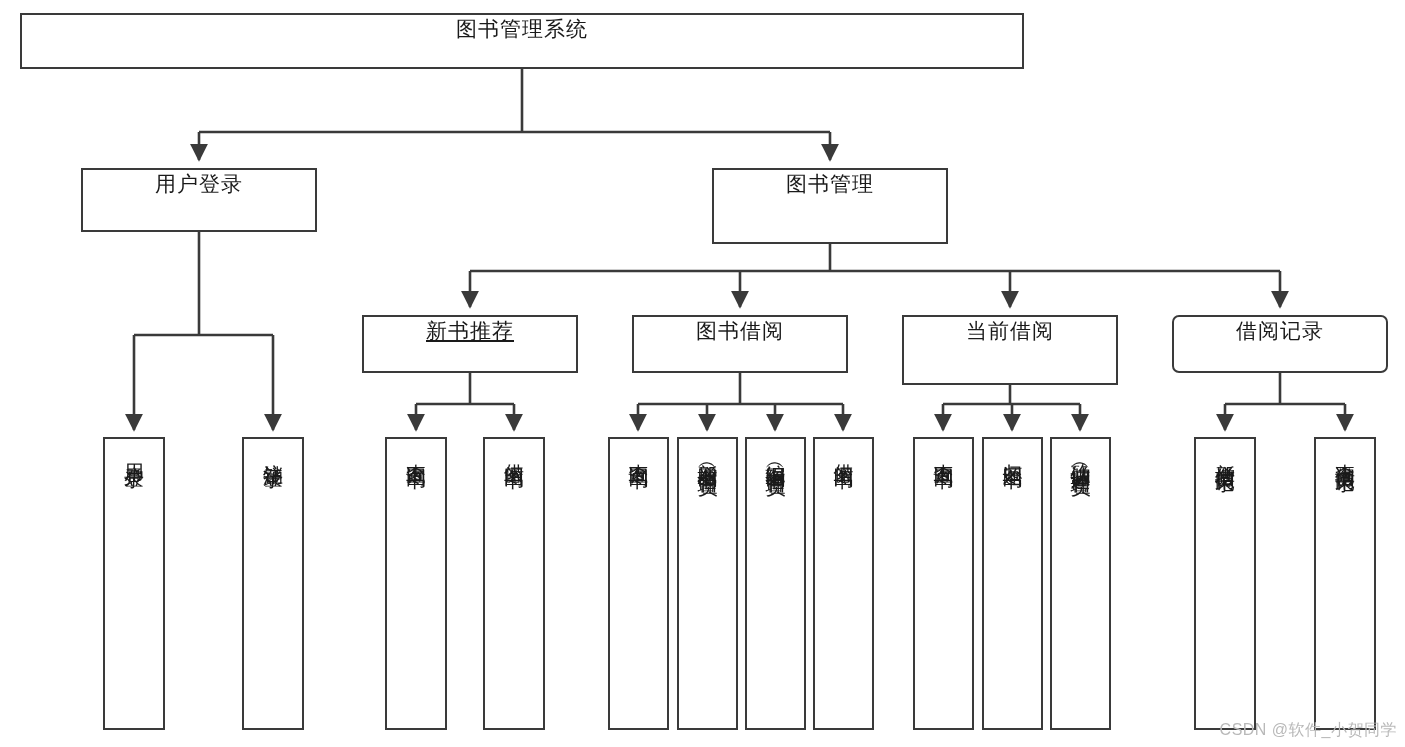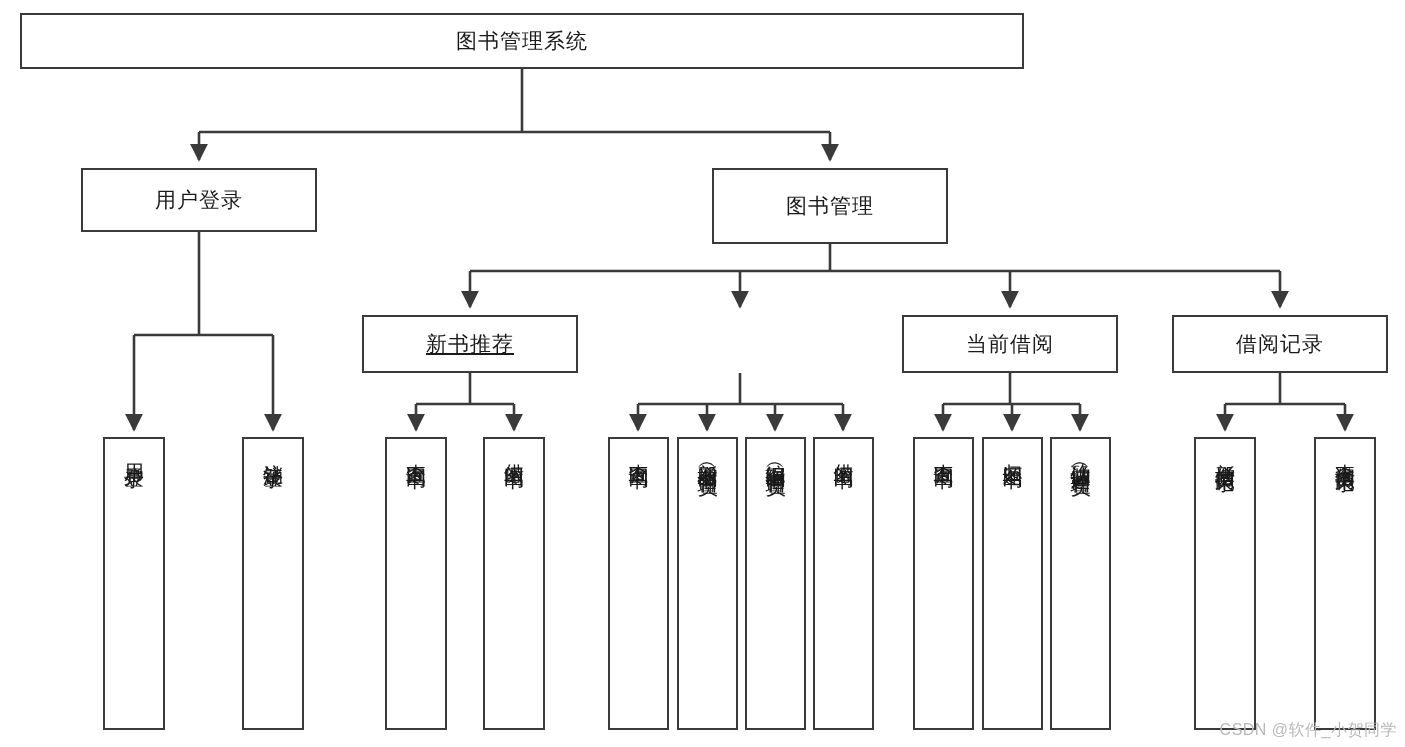--- a/index.html
+++ b/index.html
@@ -25,21 +25,21 @@
     width: 1405px;
     height: 747px;
     pointer-events: none;
   }
   .box {
     position: absolute;
     box-sizing: border-box;
     border: 2.5px solid #3a3a3a;
     background: #ffffff;
     display: flex;
-    align-items: center;
+    align-items: flex-start;
     justify-content: center;
     color: #1a1a1a;
   }
   .box.h {
     font-size: 21px;
     letter-spacing: 1px;
   }
   .box.v {
     align-items: flex-start;
     justify-content: center;
@@ -126,24 +126,27 @@
   <div class="box h" style="left: 81px; top: 168px; width: 236px; height: 64px;">
     <span>用户登录</span>
   </div>
   <div class="box h" style="left: 712px; top: 168px; width: 236px; height: 76px;">
     <span>图书管理</span>
   </div>
 
   <div class="box h" style="left: 362px; top: 315px; width: 216px; height: 58px; text-decoration: underline;">
     <span>新书推荐</span>
   </div>
-  <div class="box h" style="left: 902px; top: 315px; width: 216px; height: 58px;">
+  <div class="box h" style="left: 632px; top: 315px; width: 216px; height: 58px;">
+    <span>图书借阅</span>
+  </div>
+  <div class="box h" style="left: 902px; top: 315px; width: 216px; height: 70px;">
     <span>当前借阅</span>
   </div>
-  <div class="box h" style="left: 1172px; top: 315px; width: 216px; height: 58px;">
+  <div class="box h" style="left: 1172px; top: 315px; width: 216px; height: 58px; border-radius: 7px;">
     <span>借阅记录</span>
   </div>
 
   <div class="box v" style="left: 103px; top: 437px; width: 62px; height: 293px;">
     <span class="vtext">用户登录</span>
   </div>
   <div class="box v" style="left: 242px; top: 437px; width: 62px; height: 293px;">
     <span class="vtext">注销登录</span>
   </div>
   <div class="box v" style="left: 385px; top: 437px; width: 62px; height: 293px;">

